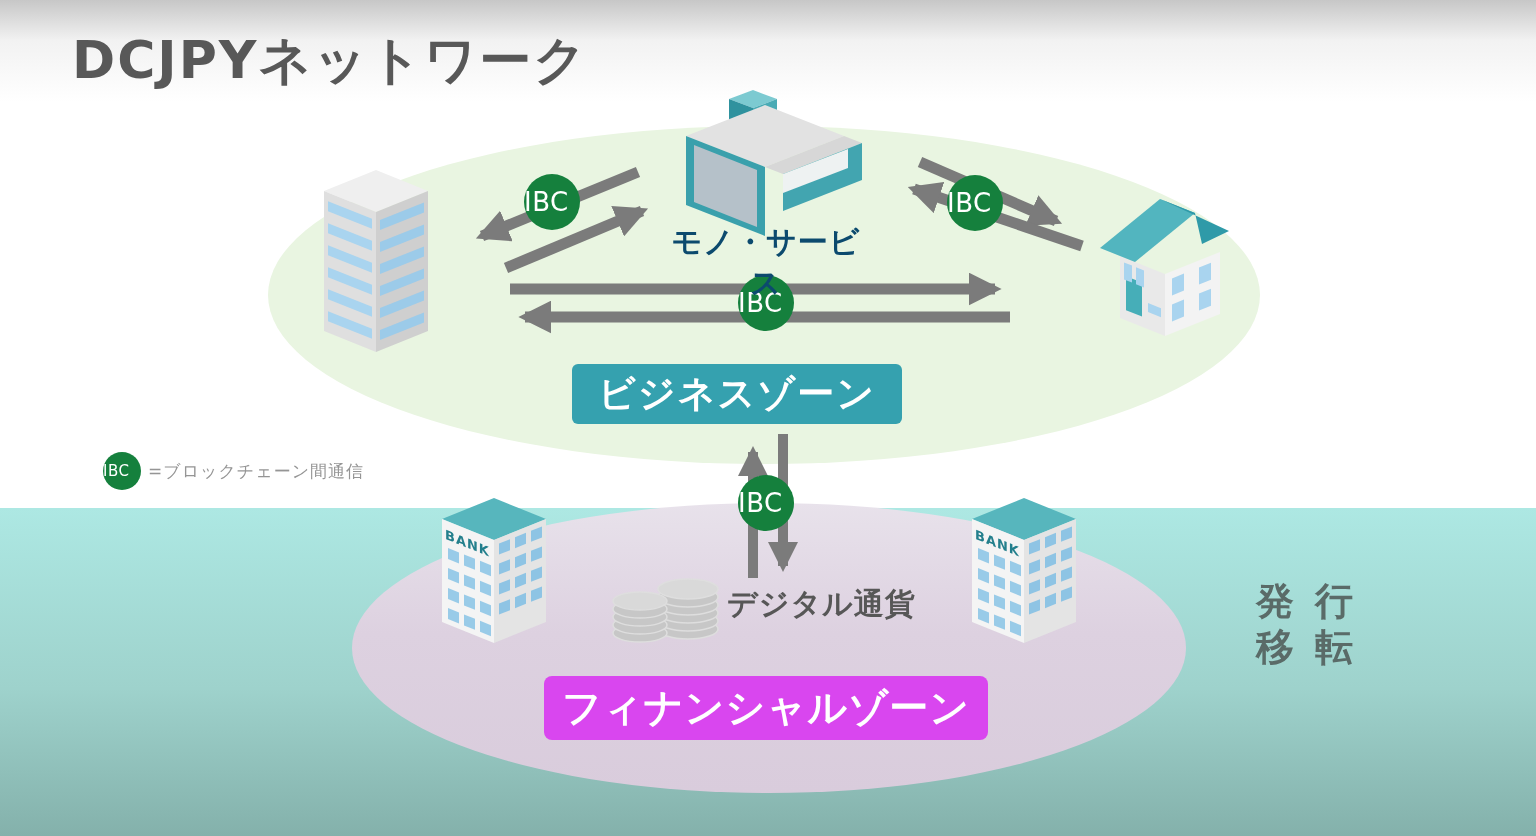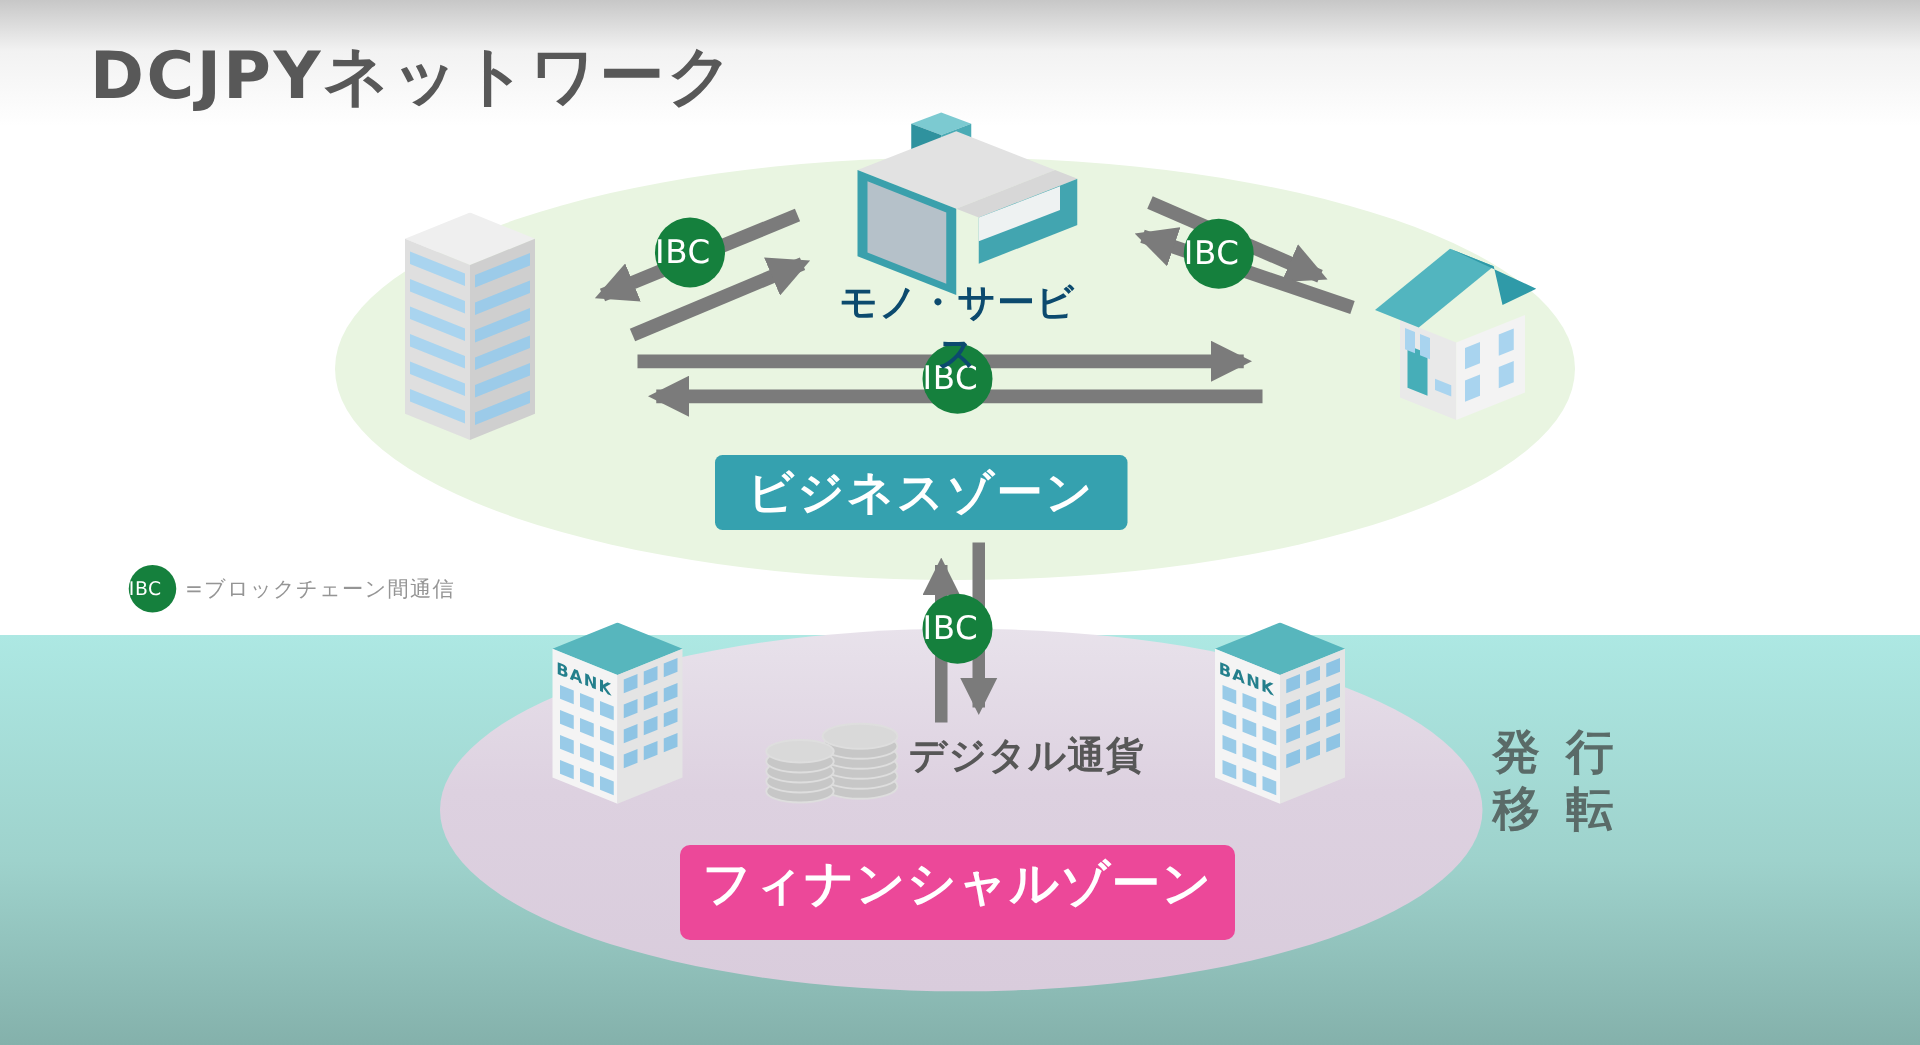--- a/index.html
+++ b/index.html
@@ -17,36 +17,36 @@
   .zone-business-ellipse  { left:268px; top:126px; width:992px; height:338px;
                border-radius:50%; background:#e9f5e1; }
   .zone-financial-ellipse { left:352px; top:503px; width:834px; height:290px;
                border-radius:50%; background:linear-gradient(180deg,#e8e2eb 0%,#ddd1e0 45%,#d9ccdc 100%); }
 
   .page-title { left:72px; top:26px; font-size:52px; font-weight:bold; color:#585858; letter-spacing:2px; }
 
   .zone-label { color:#fff; font-weight:bold; text-align:center; }
   .zone-label.business  { left:572px; top:364px; width:330px; height:60px; line-height:60px;
                font-size:37px; background:#35a1af; border-radius:6px; letter-spacing:2px; }
-  .zone-label.financial { left:544px; top:676px; width:444px; height:76px; line-height:64px;
-               font-size:39px; background:#ec4899; border-radius:8px; letter-spacing:1px; }
+  .zone-label.financial { left:544px; top:676px; width:444px; height:64px; line-height:64px;
+               font-size:39px; background:#d946ef; border-radius:8px; letter-spacing:1px; }
 
   .ibc-badge { width:56px; height:56px; border-radius:50%; background:#15803d; color:#ffffff;
                font-weight:normal; font-size:26px; display:flex; align-items:center; justify-content:flex-start;
                letter-spacing:0.5px; }
 
   .mono-service-label { left:660px; top:222px; width:212px; text-align:center;
                font-size:30px; font-weight:bold; color:#0c4a6e; letter-spacing:1px; }
   .digital-currency-label { left:727px; top:584px; font-size:30px; font-weight:bold; color:#575757; letter-spacing:1px; }
 
   .legend { left:103px; top:452px; display:flex; align-items:center; gap:7px; }
   .legend .ibc-badge { width:38px; height:38px; font-size:15px; }
   .legend-text { font-size:17px; color:#959595; letter-spacing:1px; }
 
-  .side-actions { left:1194px; top:578px; }
+  .side-actions { left:1256px; top:578px; }
   .side-action  { font-size:38px; font-weight:bold; color:#5a6b68; letter-spacing:0.55em; line-height:46px; }
 
   svg { display:block; }
   .arrows-overlay { left:0; top:0; pointer-events:none; }
 </style>
 </head>
 <body>
 
 <div class="canvas">
 

